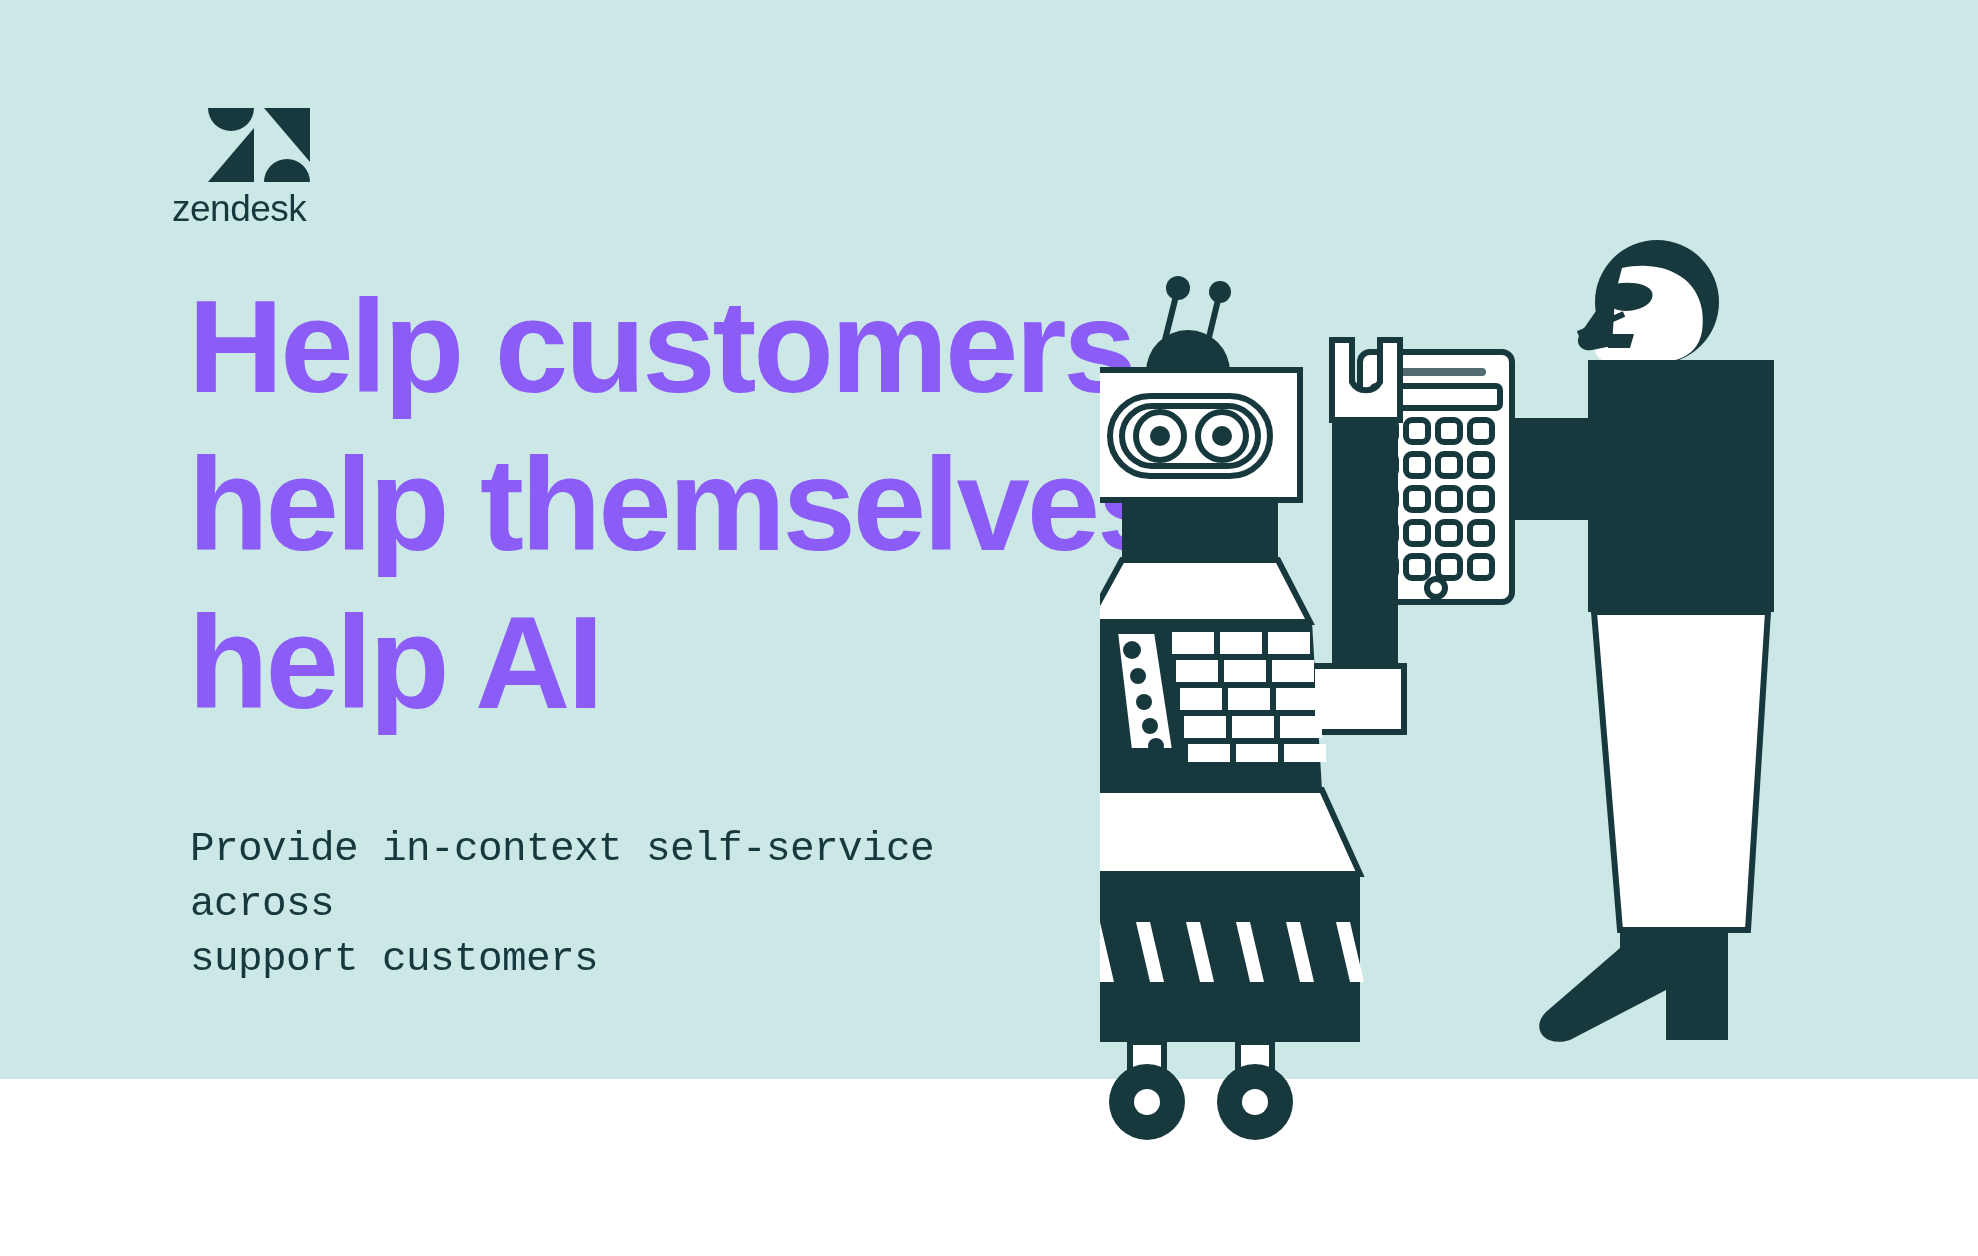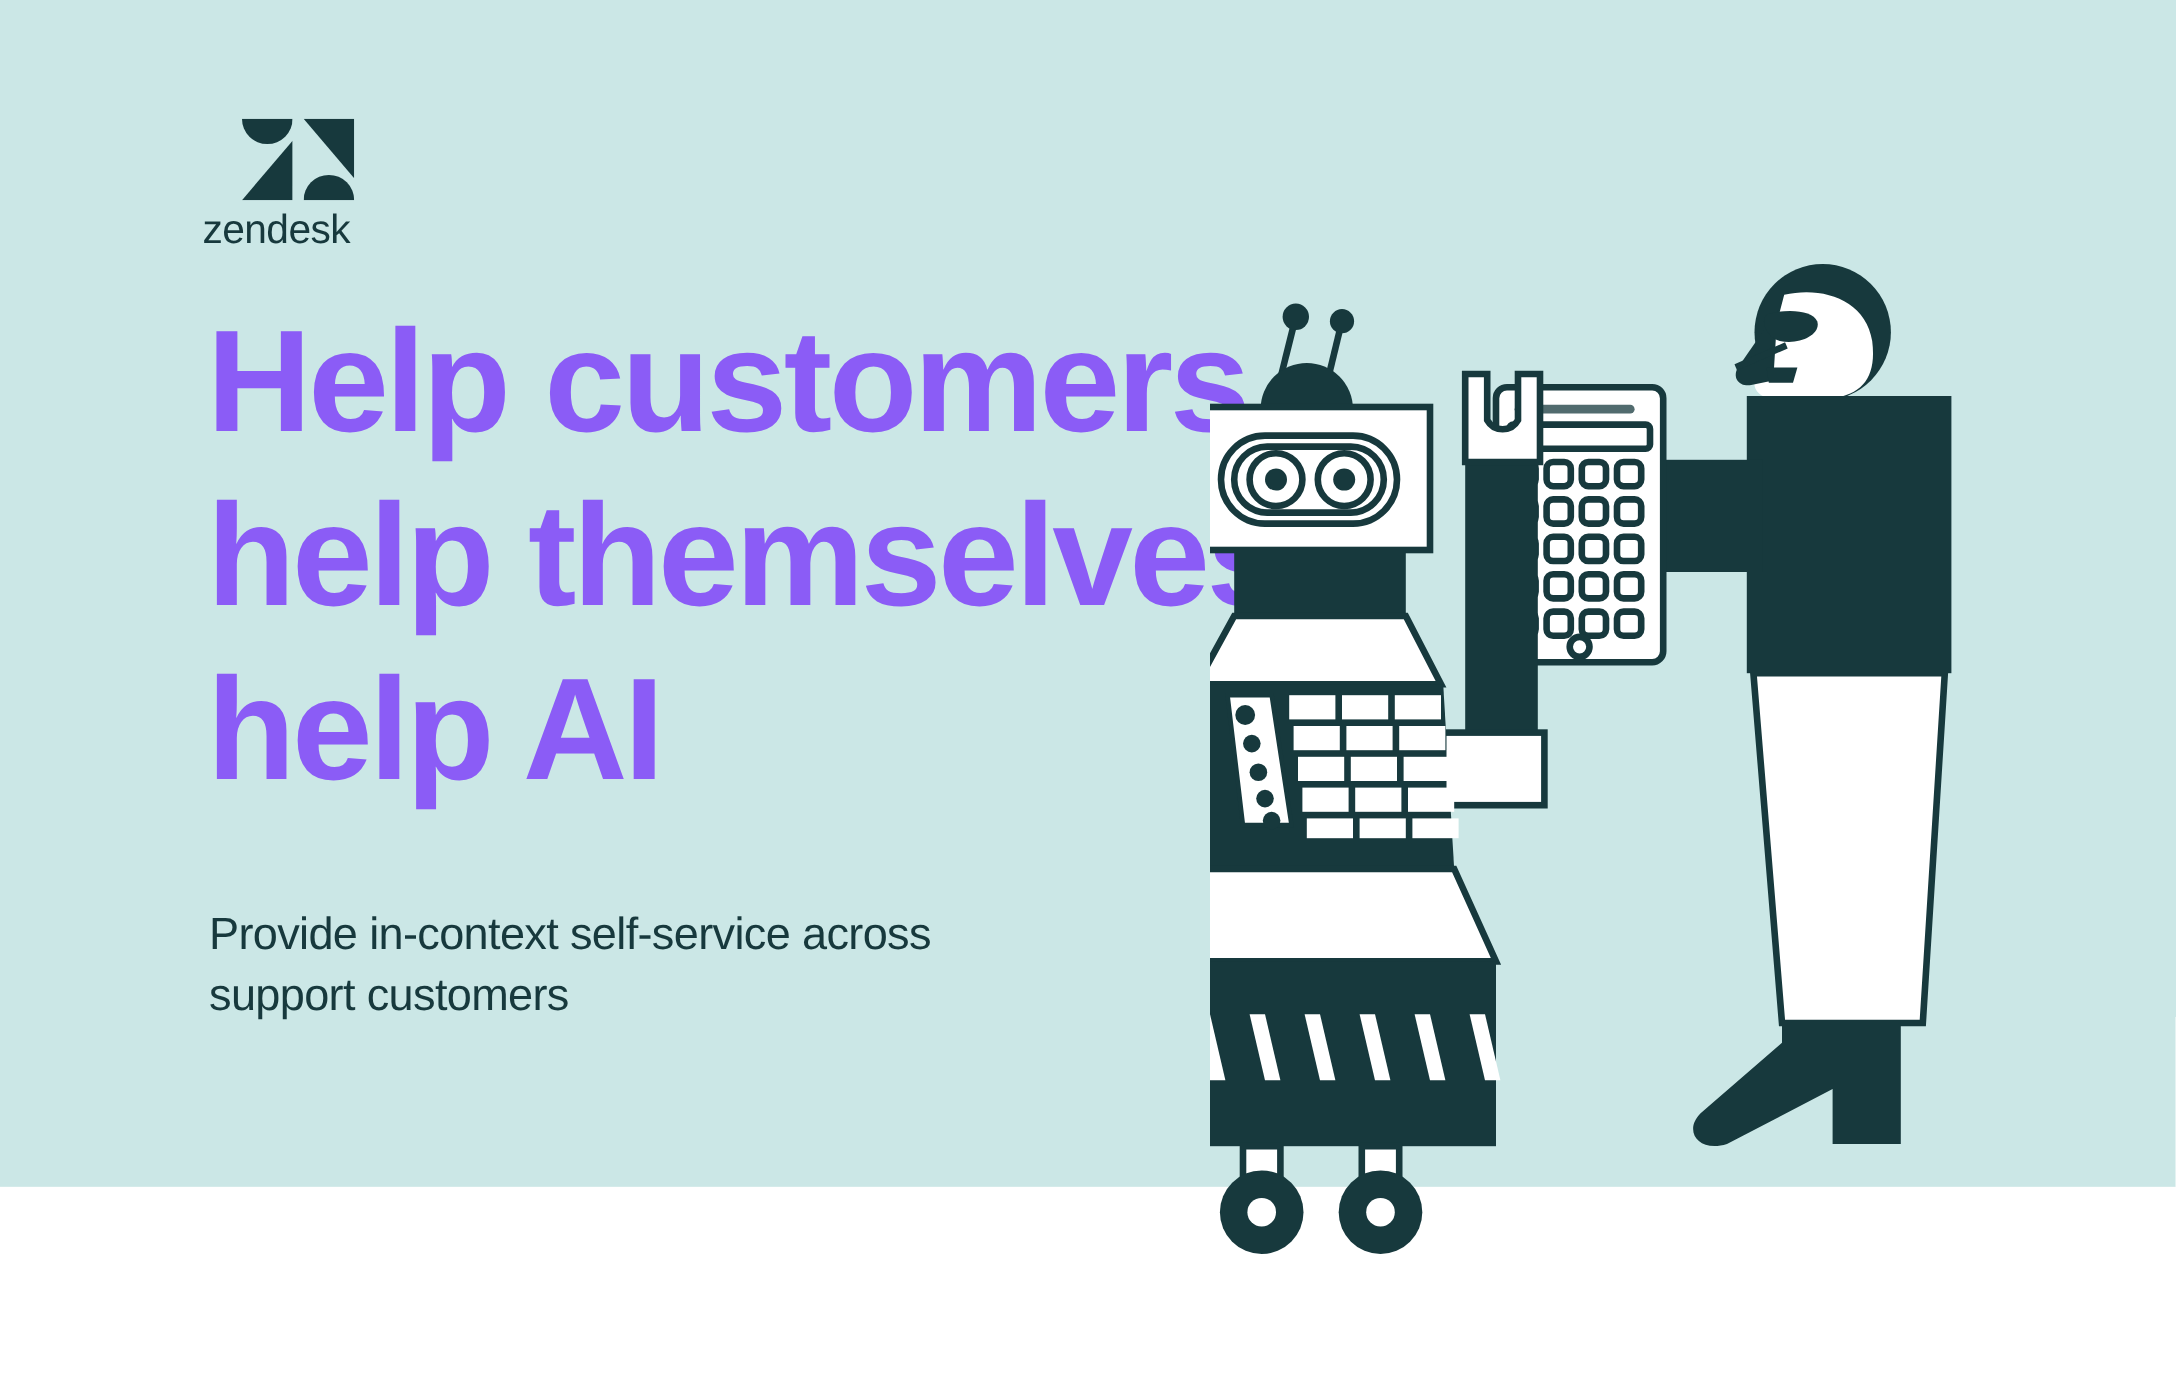--- a/index.html
+++ b/index.html
@@ -28,21 +28,21 @@
     position: absolute;
     left: 0; top: 1079px;
     width: 1978px;
     height: 177px;
     background: #ffffff;
   }
 
   
   .logo {
     position: absolute;
-    left: 184px;
+    left: 172px;
     top: 108px;
     width: 200px;
     height: 110px;
     text-decoration: underline;
   }
   .logo-mark {
     position: relative;
     width: 102px;
     height: 74px;
     margin-left: 36px;
@@ -88,20 +88,21 @@
   .subhead {
     position: absolute;
     left: 190px;
     top: 822px;
     width: 800px;
     font-size: 41px;
     line-height: 55px;
     font-weight: 400;
     letter-spacing: -0.6px;
     color: #17393d;
+    font-family: Liberation Mono, monospace;
   }
   .subhead .l { display: block; }
 
   
   .illu {
     position: absolute;
     left: 1100px;
     top: 230px;
     width: 860px;
     height: 1030px;

